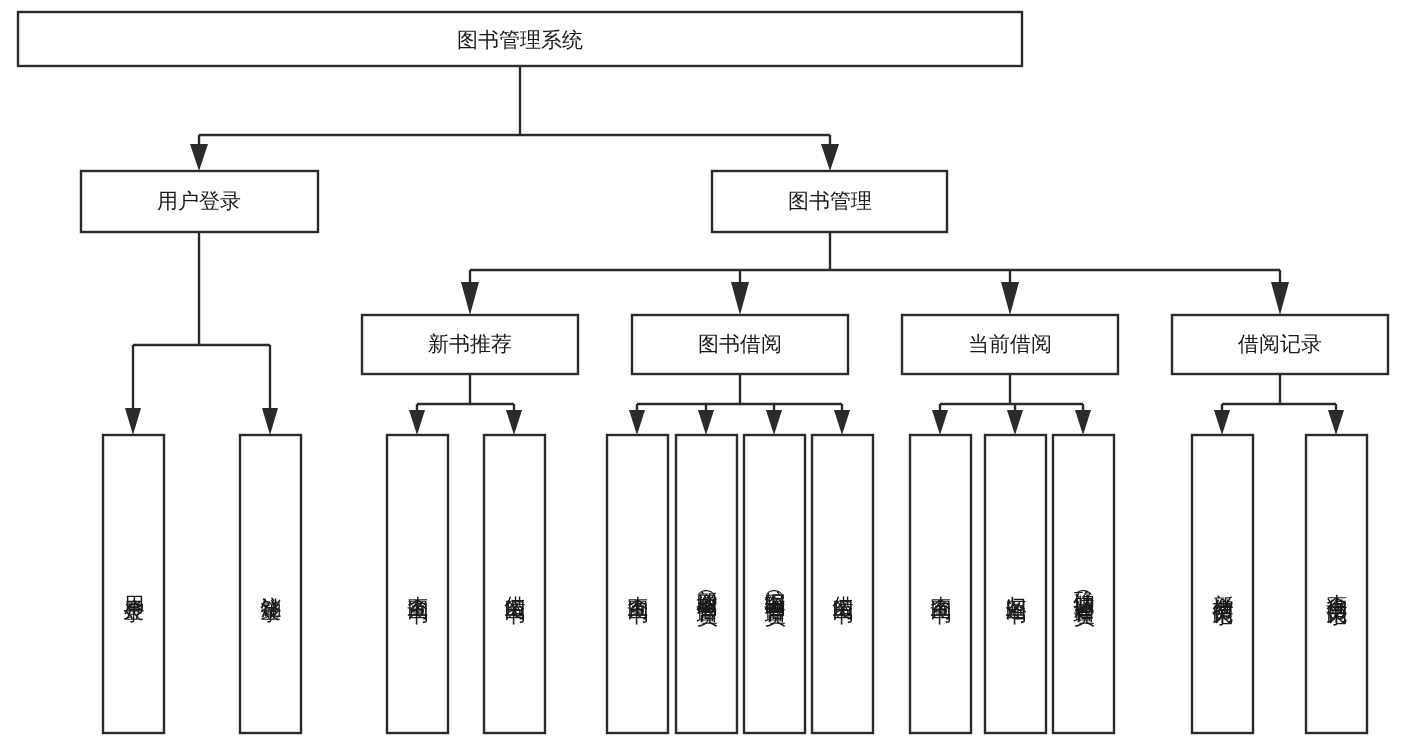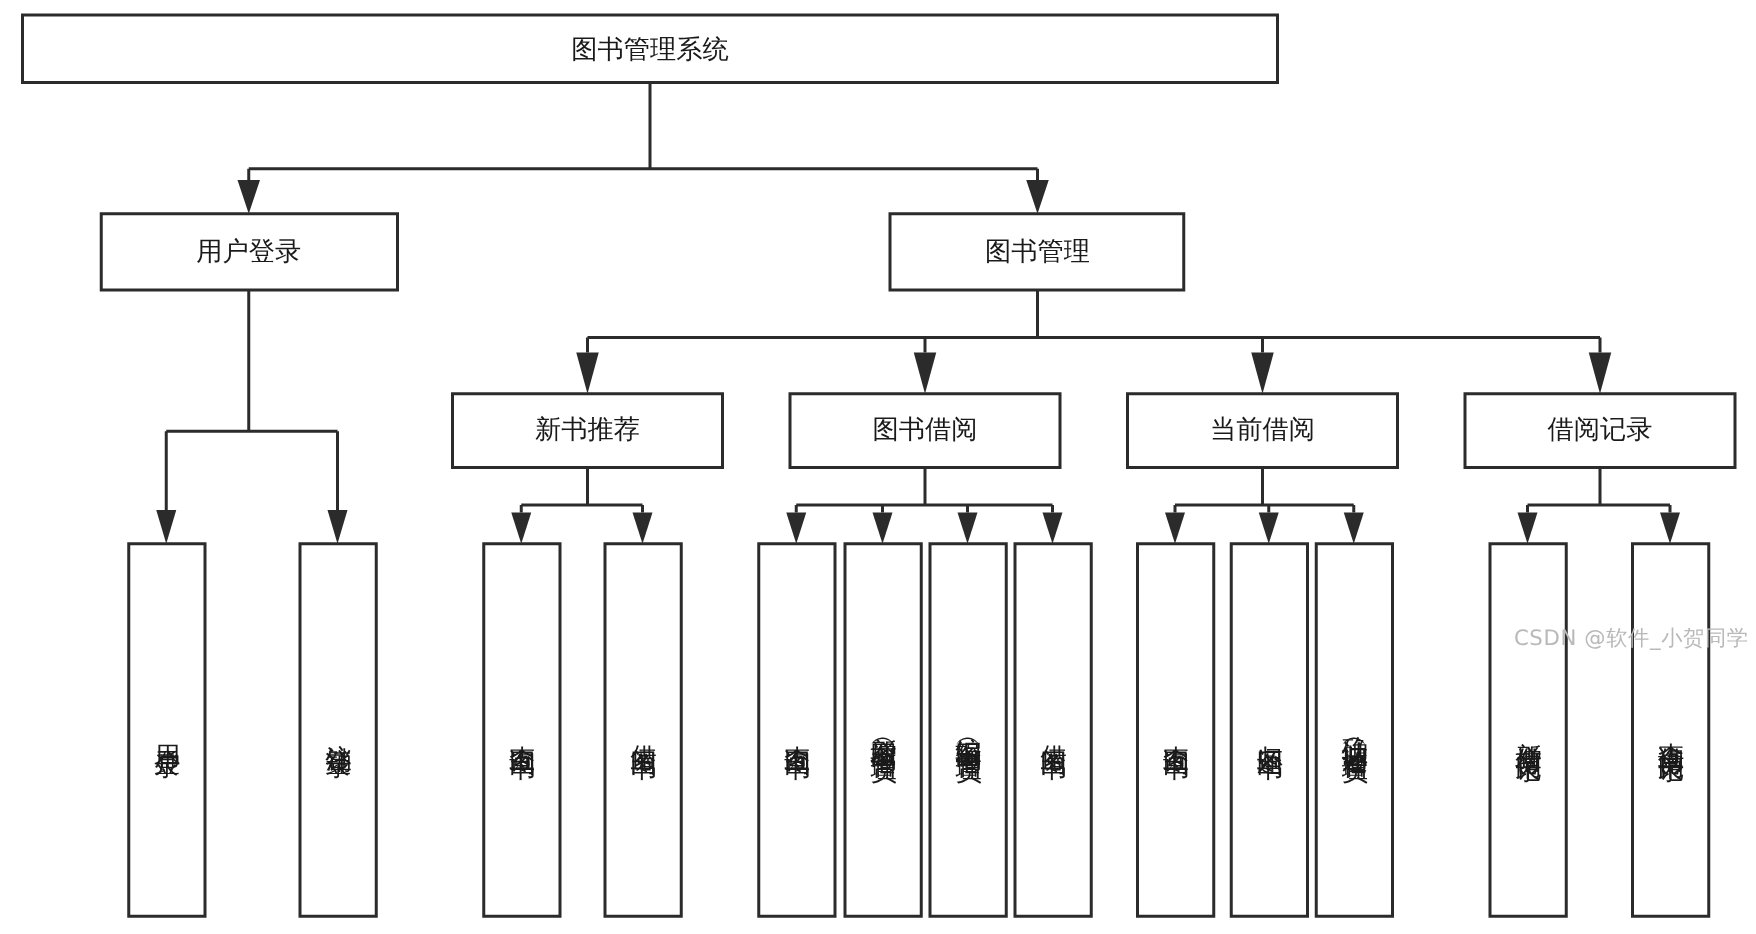--- a/index.html
+++ b/index.html
@@ -213,15 +213,14 @@
   <div class="vlabel" style="left:607px; top:435px; width:61px; height:298px;">查询图书</div>
   <div class="vlabel" style="left:676px; top:435px; width:61px; height:298px;">新增图书（管理员）</div>
   <div class="vlabel" style="left:744px; top:435px; width:61px; height:298px;">编辑图书（管理员）</div>
   <div class="vlabel" style="left:812px; top:435px; width:61px; height:298px;">借阅图书</div>
   <div class="vlabel" style="left:910px; top:435px; width:61px; height:298px;">查询图书</div>
   <div class="vlabel" style="left:985px; top:435px; width:61px; height:298px;">归还图书</div>
   <div class="vlabel" style="left:1053px; top:435px; width:61px; height:298px;">确认归还（管理员）</div>
   <div class="vlabel" style="left:1192px; top:435px; width:61px; height:298px;">新增借阅记录</div>
   <div class="vlabel" style="left:1306px; top:435px; width:61px; height:298px;">查询借阅记录</div>
 
-  <div class="watermark">CSDN @软件_小贺同学</div>
 
 </div>
 
 </body></html>

